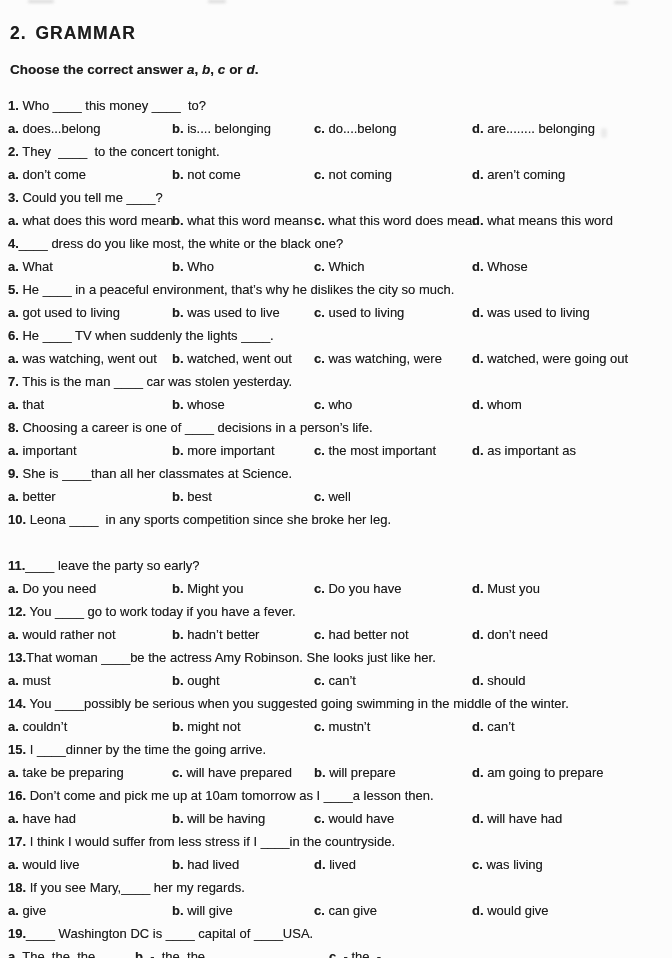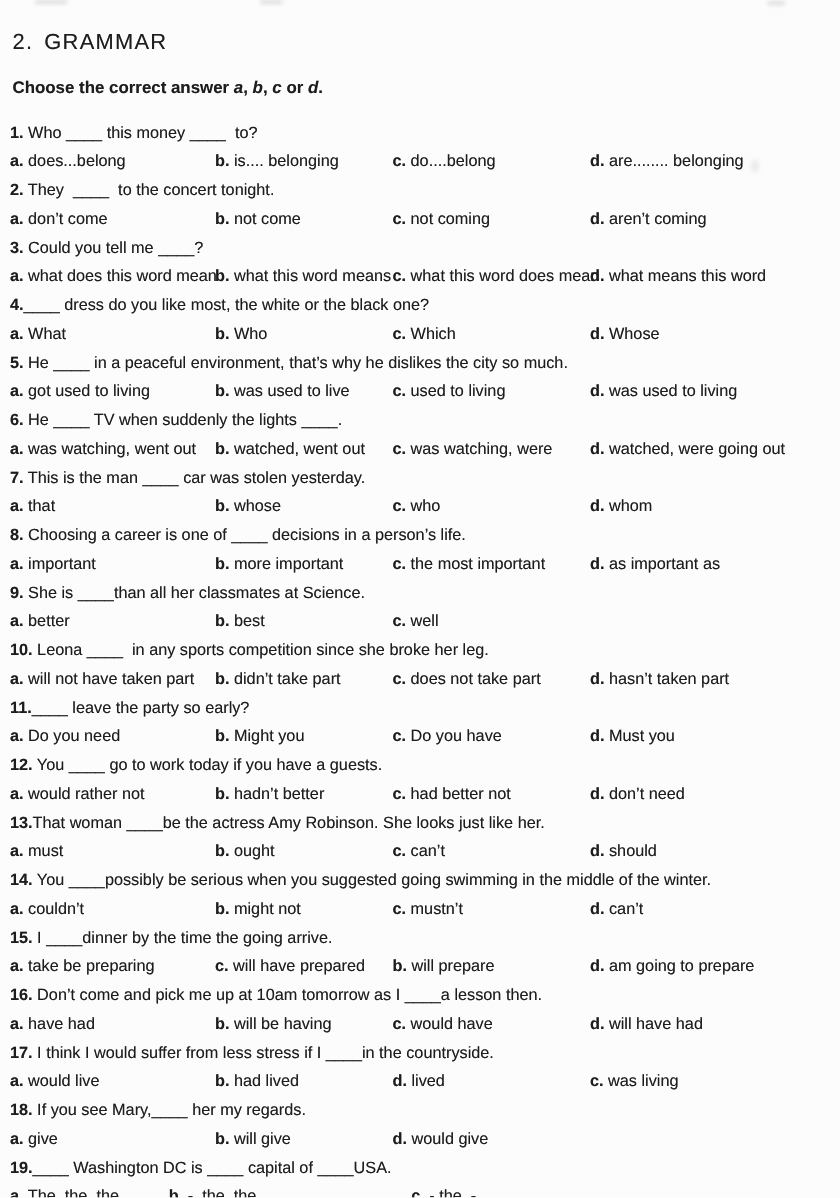--- a/index.html
+++ b/index.html
@@ -14,21 +14,21 @@
     position: relative;
     width: 672px; height: 958px;
     background: #fcfcfc;
     overflow: hidden;
     text-shadow: 0 0 0.5px rgba(40,40,40,0.55);
   }
   .content { padding: 16px 0 0 8px; }
   .title {
     margin: 6px 0 2px 2px;
     font-size: 17.5px;
-    font-weight: normal;
+    font-weight: bold;
     letter-spacing: 1px;
     word-spacing: 3px;
     line-height: 22px;
     white-space: pre;
   }
   .subtitle {
     margin: 16px 0 14px 2px;
     font-size: 13.5px;
     font-weight: bold;
     line-height: 20px;
@@ -110,28 +110,27 @@
         <div class="qrow">
           <div class="qline"><span class="qnum">8.</span><span> Choosing a career is one of ____ decisions in a person’s life.</span></div>
           <div class="options"><span class="opt"><span class="letter">a.</span><span> important</span></span><span class="opt"><span class="letter">b.</span><span> more important</span></span><span class="opt"><span class="letter">c.</span><span> the most important</span></span><span class="opt"><span class="letter">d.</span><span> as important as</span></span></div>
         </div>
         <div class="qrow">
           <div class="qline"><span class="qnum">9.</span><span> She is ____than all her classmates at Science.</span></div>
           <div class="options"><span class="opt"><span class="letter">a.</span><span> better</span></span><span class="opt"><span class="letter">b.</span><span> best</span></span><span class="opt"><span class="letter">c.</span><span> well</span></span></div>
         </div>
         <div class="qrow">
           <div class="qline"><span class="qnum">10.</span><span> Leona ____  in any sports competition since she broke her leg.</span></div>
-          <div class="options"><span class="opt"><span class="letter">a.</span><span> will not have taken part</span></span><span class="opt"><span class="letter">b.</span><span> didn’t take part</span></span><span class="opt"><span class="letter">c.</span><span> does not take part</span></span><span class="opt"><span class="letter">d.</span><span> hasn’t taken part</span></span></div>
         </div>
         <div class="qrow">
           <div class="qline"><span class="qnum">11.</span><span>____ leave the party so early?</span></div>
           <div class="options"><span class="opt"><span class="letter">a.</span><span> Do you need</span></span><span class="opt"><span class="letter">b.</span><span> Might you</span></span><span class="opt"><span class="letter">c.</span><span> Do you have</span></span><span class="opt"><span class="letter">d.</span><span> Must you</span></span></div>
         </div>
         <div class="qrow">
-          <div class="qline"><span class="qnum">12.</span><span> You ____ go to work today if you have a guests.</span></div>
+          <div class="qline"><span class="qnum">12.</span><span> You ____ go to work today if you have a fever.</span></div>
           <div class="options"><span class="opt"><span class="letter">a.</span><span> would rather not</span></span><span class="opt"><span class="letter">b.</span><span> hadn’t better</span></span><span class="opt"><span class="letter">c.</span><span> had better not</span></span><span class="opt"><span class="letter">d.</span><span> don’t need</span></span></div>
         </div>
         <div class="qrow">
           <div class="qline"><span class="qnum">13.</span><span>That woman ____be the actress Amy Robinson. She looks just like her.</span></div>
           <div class="options"><span class="opt"><span class="letter">a.</span><span> must</span></span><span class="opt"><span class="letter">b.</span><span> ought</span></span><span class="opt"><span class="letter">c.</span><span> can’t</span></span><span class="opt"><span class="letter">d.</span><span> should</span></span></div>
         </div>
         <div class="qrow">
           <div class="qline"><span class="qnum">14.</span><span> You ____possibly be serious when you suggested going swimming in the middle of the winter.</span></div>
           <div class="options"><span class="opt"><span class="letter">a.</span><span> couldn’t</span></span><span class="opt"><span class="letter">b.</span><span> might not</span></span><span class="opt"><span class="letter">c.</span><span> mustn’t</span></span><span class="opt"><span class="letter">d.</span><span> can’t</span></span></div>
         </div>
@@ -142,21 +141,21 @@
         <div class="qrow">
           <div class="qline"><span class="qnum">16.</span><span> Don’t come and pick me up at 10am tomorrow as I ____a lesson then.</span></div>
           <div class="options"><span class="opt"><span class="letter">a.</span><span> have had</span></span><span class="opt"><span class="letter">b.</span><span> will be having</span></span><span class="opt"><span class="letter">c.</span><span> would have</span></span><span class="opt"><span class="letter">d.</span><span> will have had</span></span></div>
         </div>
         <div class="qrow">
           <div class="qline"><span class="qnum">17.</span><span> I think I would suffer from less stress if I ____in the countryside.</span></div>
           <div class="options"><span class="opt"><span class="letter">a.</span><span> would live</span></span><span class="opt"><span class="letter">b.</span><span> had lived</span></span><span class="opt"><span class="letter">d.</span><span> lived</span></span><span class="opt"><span class="letter">c.</span><span> was living</span></span></div>
         </div>
         <div class="qrow">
           <div class="qline"><span class="qnum">18.</span><span> If you see Mary,____ her my regards.</span></div>
-          <div class="options"><span class="opt"><span class="letter">a.</span><span> give</span></span><span class="opt"><span class="letter">b.</span><span> will give</span></span><span class="opt"><span class="letter">d.</span><span> would give</span></span></div>
+          <div class="options"><span class="opt"><span class="letter">a.</span><span> give</span></span><span class="opt"><span class="letter">b.</span><span> will give</span></span><span class="opt"><span class="letter">c.</span><span> can give</span></span><span class="opt"><span class="letter">d.</span><span> would give</span></span></div>
         </div>
         <div class="qrow">
           <div class="qline"><span class="qnum">19.</span><span>____ Washington DC is ____ capital of ____USA.</span></div>
           <div class="options"><span class="opt"><span class="letter">a.</span><span> The, the, the</span></span><span class="opt"><span class="letter">b.</span><span> -, the, the</span></span><span class="opt"><span class="letter">c.</span><span> -,the, -</span></span></div>
         </div>
       </div>
   </div>
 </div>
 
 </body></html>

